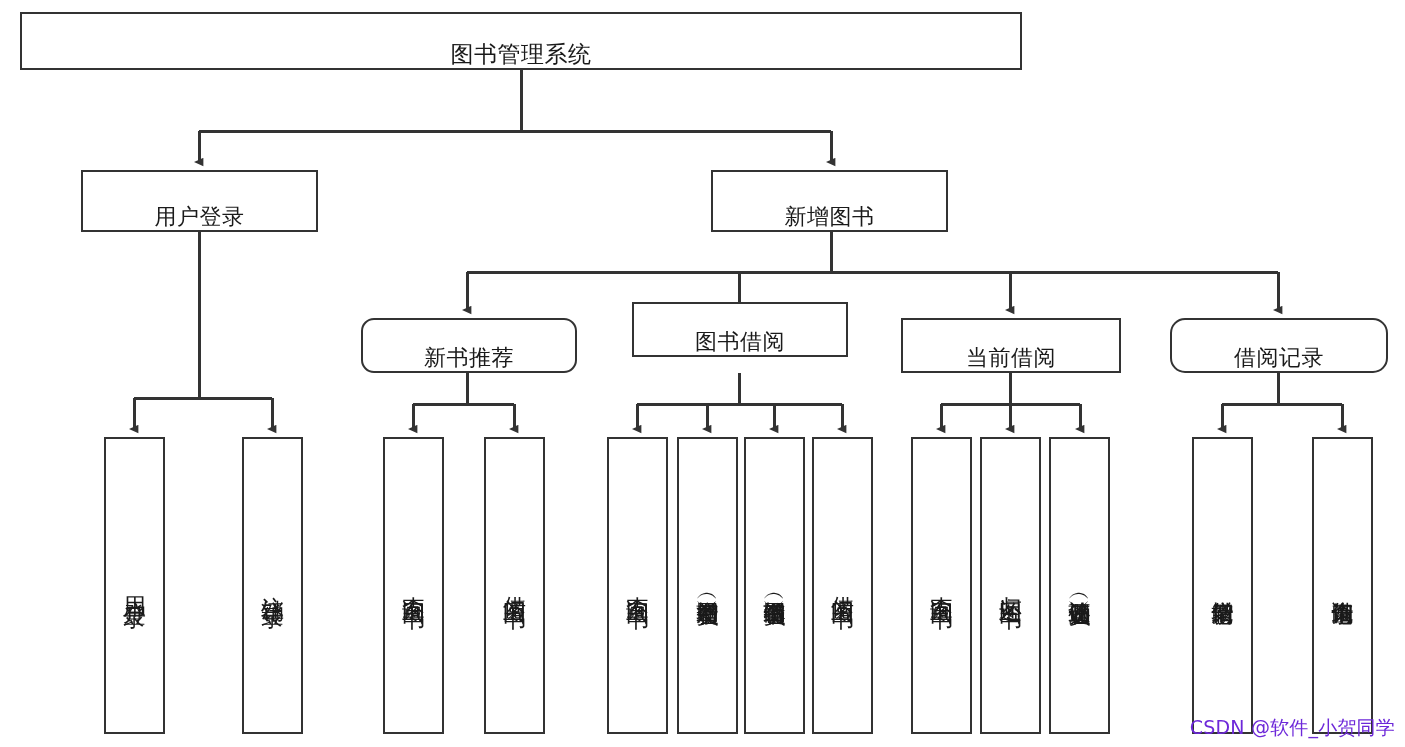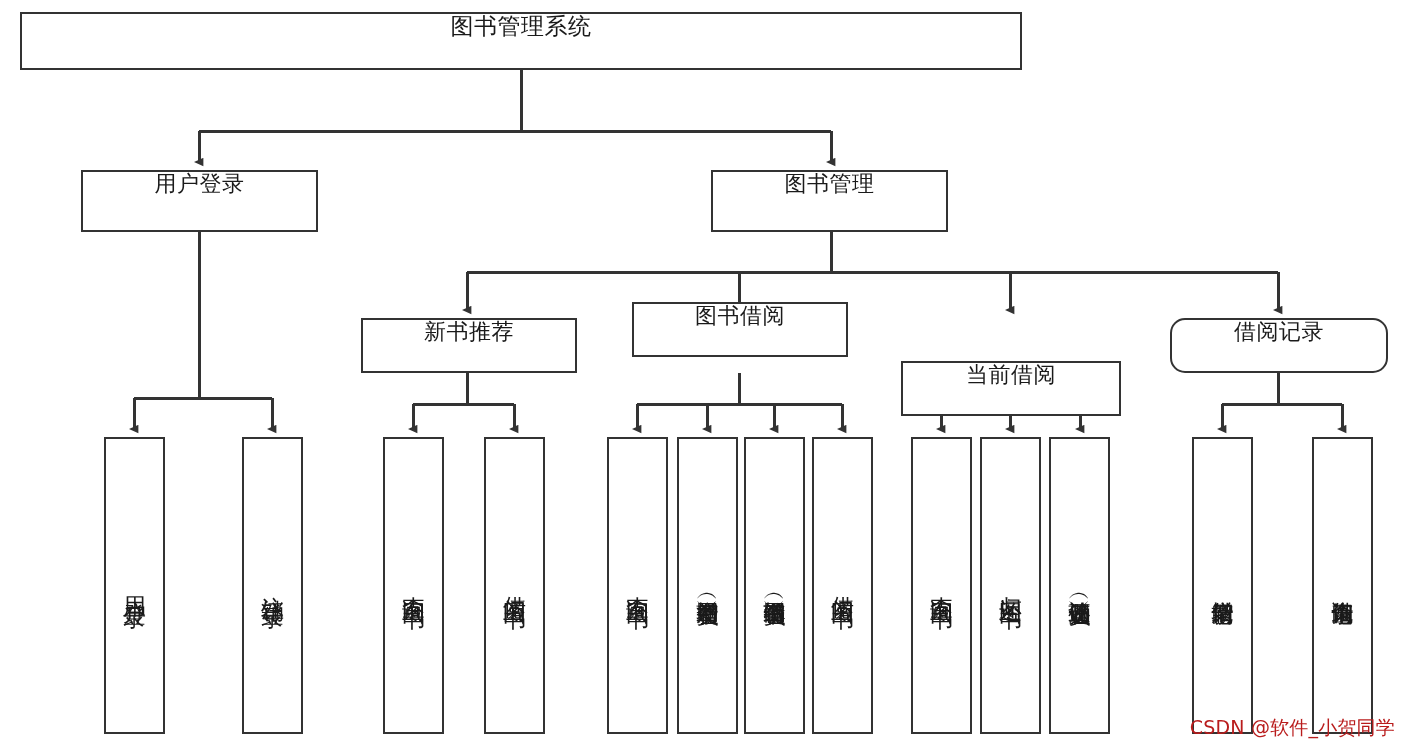--- a/index.html
+++ b/index.html
@@ -28,21 +28,21 @@
     height: 747px;
     pointer-events: none;
   }
   
   .node {
     position: absolute;
     box-sizing: border-box;
     background: #ffffff;
     border: 2px solid #333333;
     display: flex;
-    align-items: flex-start;
+    align-items: flex-end;
     justify-content: center;
     text-align: center;
   }
   .node .label {
     display: block;
     line-height: 1.12;
     letter-spacing: 0.02em;
     color: #1a1a1a;
     white-space: nowrap;
   }
@@ -72,21 +72,21 @@
   .node.vert.tight .label {
     letter-spacing: 0.02em;
     font-size: 22px;
   }
   
   #watermark {
     position: absolute;
     right: 10px;
     bottom: 6px;
     font-size: 19px;
-    color: #b91c1c;
+    color: #6d28d9;
     font-family: "DejaVu Sans", "Liberation Sans", sans-serif;
     white-space: nowrap;
     letter-spacing: 0.01em;
     user-select: none;
   }
 </style>
 </head>
 <body>
 
 <div id="canvas">
@@ -144,32 +144,32 @@
 
   <div class="node horiz root" style="left:20px; top:12px; width:1002px; height:58px;">
     <span class="label">图书管理系统</span>
   </div>
 
   <div class="node horiz" style="left:81px; top:170px; width:237px; height:62px;">
     <span class="label">用户登录</span>
   </div>
 
   <div class="node horiz" style="left:711px; top:170px; width:237px; height:62px;">
-    <span class="label">图书管理</span>
-  </div>
-
-  <div class="node horiz" style="left:361px; top:318px; width:216px; height:55px;">
+    <span class="label">新增图书</span>
+  </div>
+
+  <div class="node horiz" style="left:361px; top:318px; width:216px; height:55px;border-radius:13px;">
     <span class="label">新书推荐</span>
   </div>
 
   <div class="node horiz" style="left:632px; top:302px; width:216px; height:55px;">
     <span class="label">图书借阅</span>
   </div>
 
-  <div class="node horiz" style="left:901px; top:318px; width:220px; height:55px;margin-top:43px;">
+  <div class="node horiz" style="left:901px; top:318px; width:220px; height:55px;">
     <span class="label">当前借阅</span>
   </div>
 
   <div class="node horiz" style="left:1170px; top:318px; width:218px; height:55px;border-radius:15px;">
     <span class="label">借阅记录</span>
   </div>
 
   <div class="node vert" style="left:104px; top:437px; width:61px; height:297px;">
     <span class="label">用户登录</span>
   </div>

